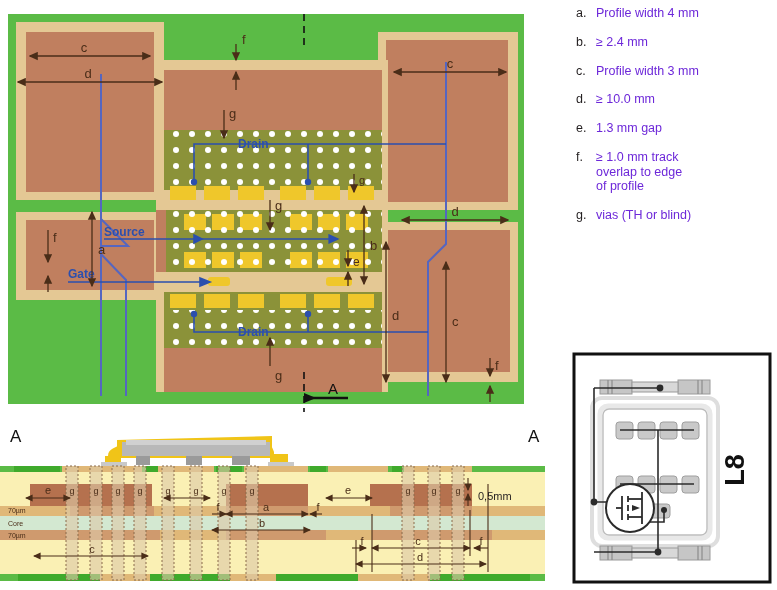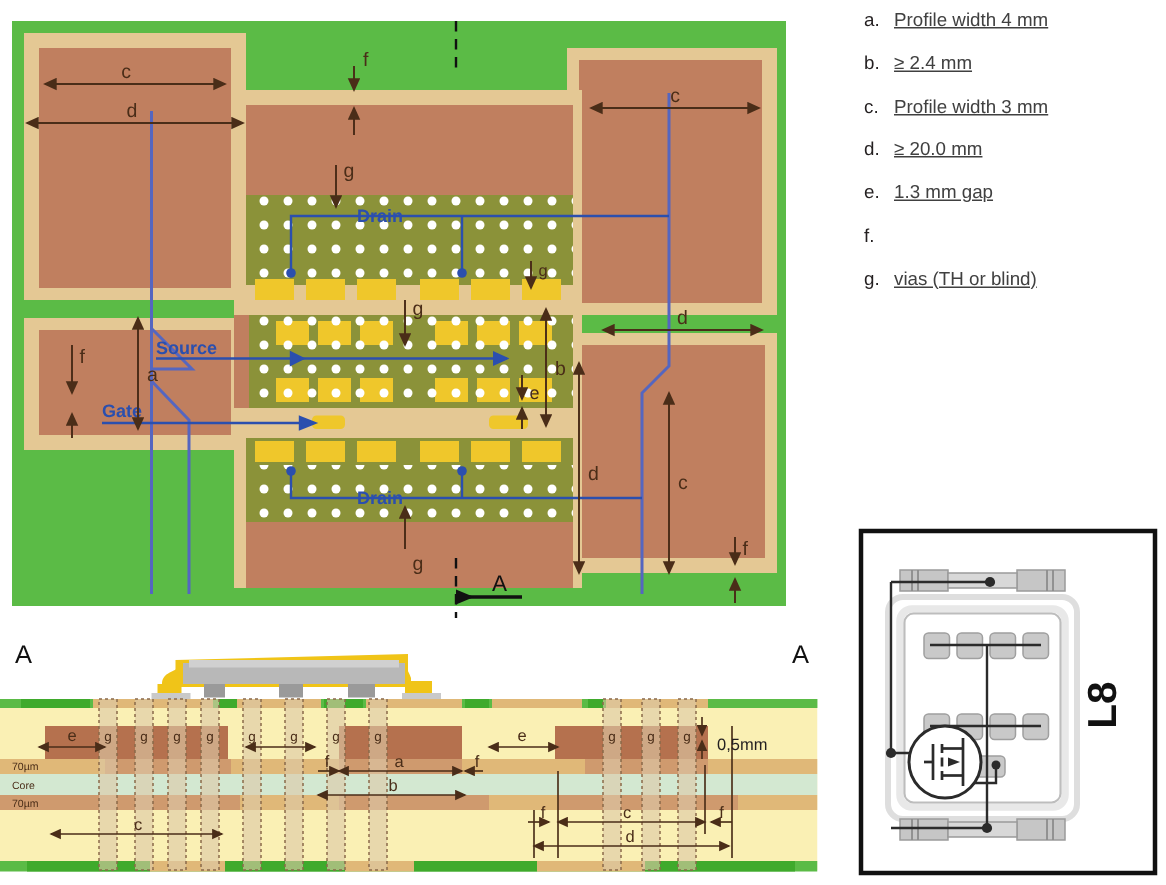--- a/index.html
+++ b/index.html
@@ -5,21 +5,21 @@
   html,body{margin:0;padding:0;background:#ffffff;}
   body{width:777px;height:590px;position:relative;overflow:hidden;
        font-family:"Liberation Sans",sans-serif;}
   .abs{position:absolute;}
   #root{position:relative;width:777px;height:590px;background:#fff;}
 
   
   #legend{left:576px;top:6px;width:196px;}
   .leg-row{display:flex;margin-bottom:14px;line-height:1.18;}
   .leg-key{width:20px;flex:none;font-size:12.5px;color:#231f20;}
-  .leg-txt{font-size:12.5px;color:#404040;text-decoration:underline;}
+  .leg-txt{font-size:12.5px;color:#6d28d9;}
 
   
   #plan{left:8px;top:14px;width:528px;height:398px;}
   #plan svg{display:block;}
 
   
   #xsec{left:0px;top:418px;width:545px;height:172px;}
   #xsec svg{display:block;}
 
   
@@ -41,28 +41,29 @@
     <div class="leg-row">
       <span class="leg-key">b.</span>
       <span class="leg-txt">≥ 2.4 mm</span>
     </div>
     <div class="leg-row">
       <span class="leg-key">c.</span>
       <span class="leg-txt">Profile width 3 mm</span>
     </div>
     <div class="leg-row">
       <span class="leg-key">d.</span>
-      <span class="leg-txt">≥ 20.0 mm</span>
+      <span class="leg-txt">≥ 10.0 mm</span>
     </div>
     <div class="leg-row">
       <span class="leg-key">e.</span>
       <span class="leg-txt">1.3 mm gap</span>
     </div>
     <div class="leg-row" style="width:120px;">
       <span class="leg-key">f.</span>
+      <span class="leg-txt">≥ 1.0 mm track overlap to edge of profile</span>
     </div>
     <div class="leg-row" style="margin-top:4px;">
       <span class="leg-key">g.</span>
       <span class="leg-txt">vias (TH or blind)</span>
     </div>
   </div>
 
   <div class="abs" id="plan">
   <svg width="528" height="398" viewBox="0 0 528 398" xmlns="http://www.w3.org/2000/svg">
     <defs>

